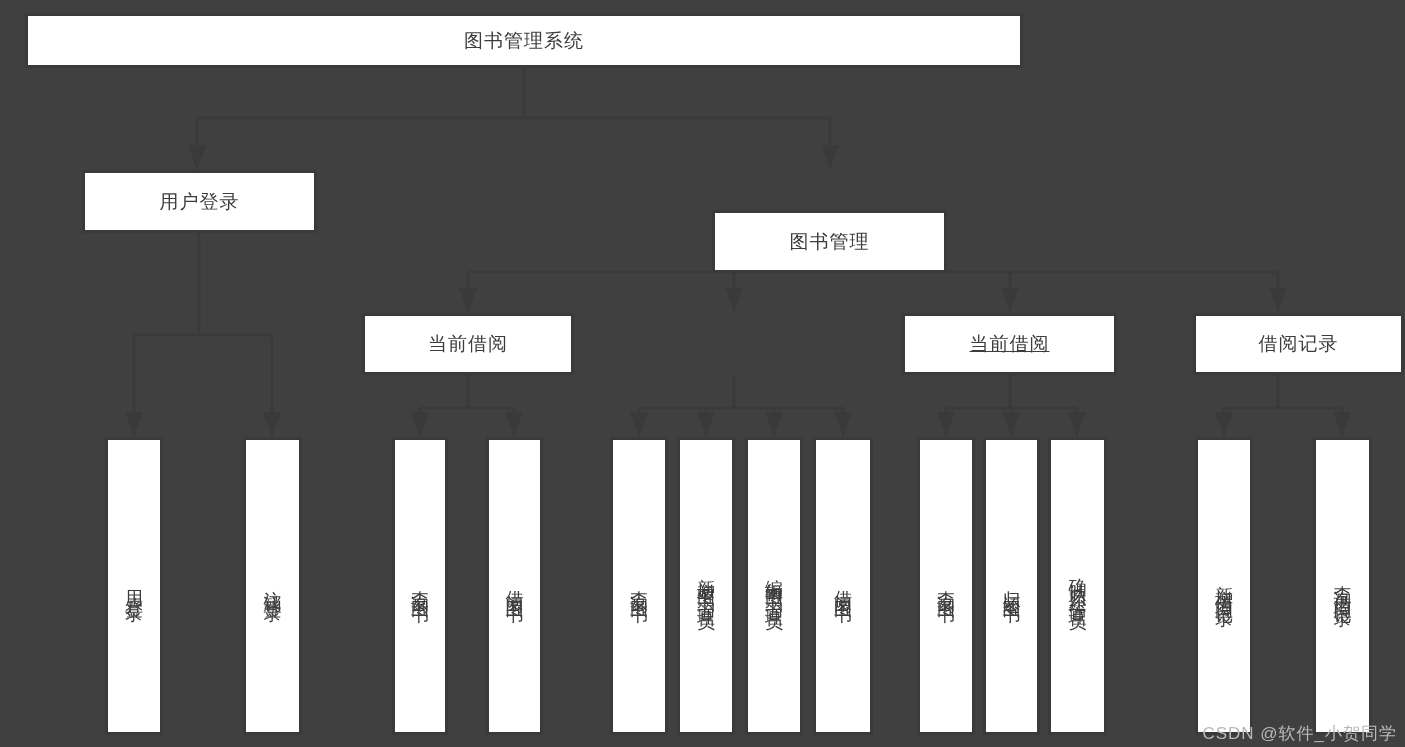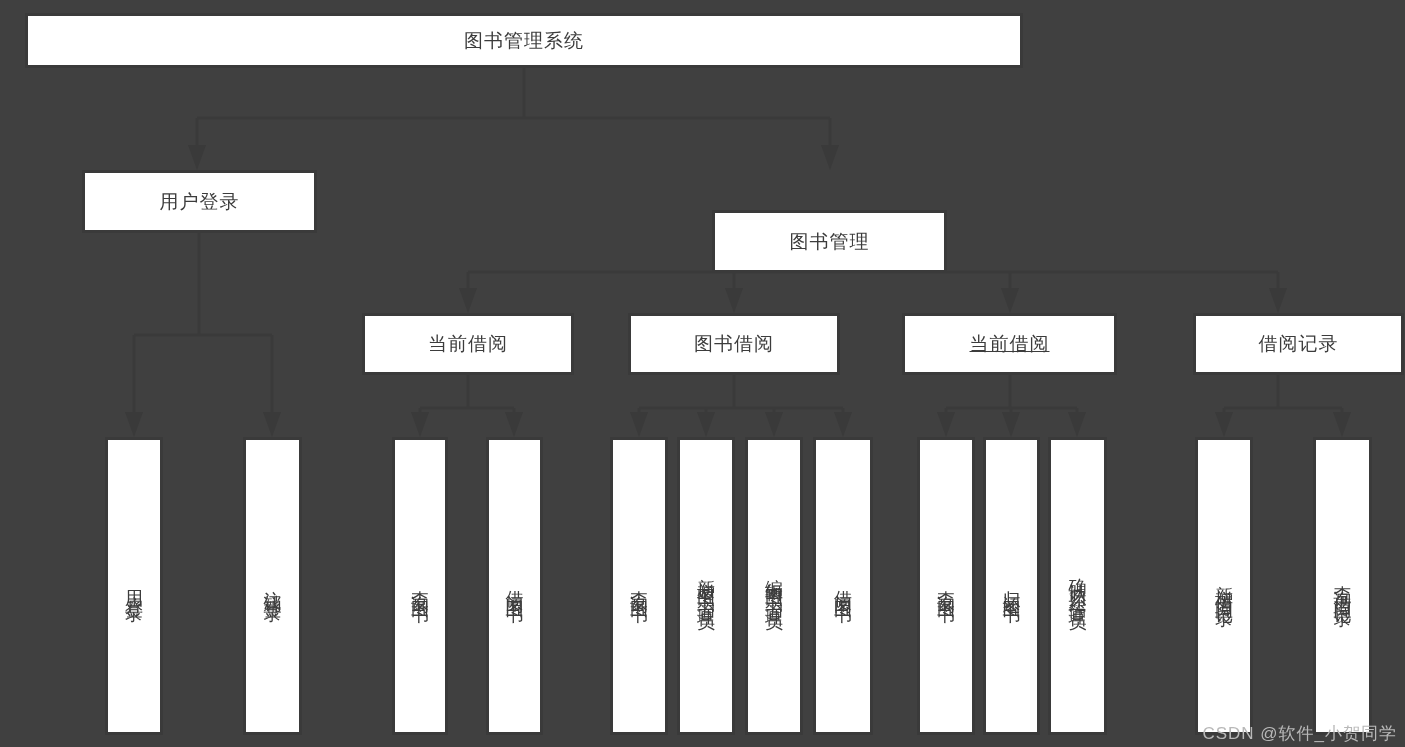--- a/index.html
+++ b/index.html
@@ -87,23 +87,20 @@
   <div class="node h" style="left:82px; top:170px; width:235px; height:63px;">
     <span>用户登录</span>
   </div>
   <div class="node h" style="left:712px; top:170px; width:235px; height:63px;margin-top:40px;">
     <span>图书管理</span>
   </div>
 
   <div class="node h" style="left:362px; top:313px; width:212px; height:62px;">
     <span>当前借阅</span>
   </div>
-  <div class="node h" style="left:628px; top:313px; width:212px; height:62px;">
-    <span>图书借阅</span>
-  </div>
   <div class="node h" style="left:902px; top:313px; width:215px; height:62px;text-decoration:underline;">
     <span>当前借阅</span>
   </div>
   <div class="node h" style="left:1193px; top:313px; width:211px; height:62px;">
     <span>借阅记录</span>
   </div>
 
   <div class="node v" style="left:105px; top:437px; width:58px; height:298px;">
     <span>用户登录</span>
   </div>

